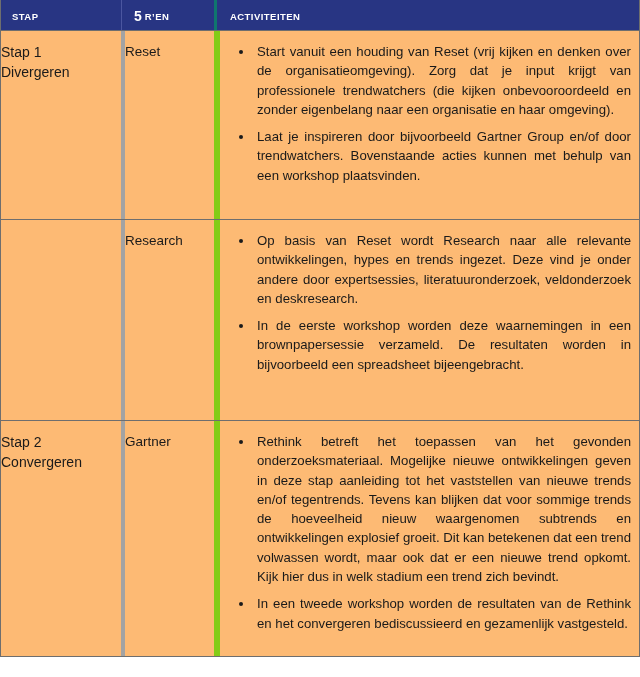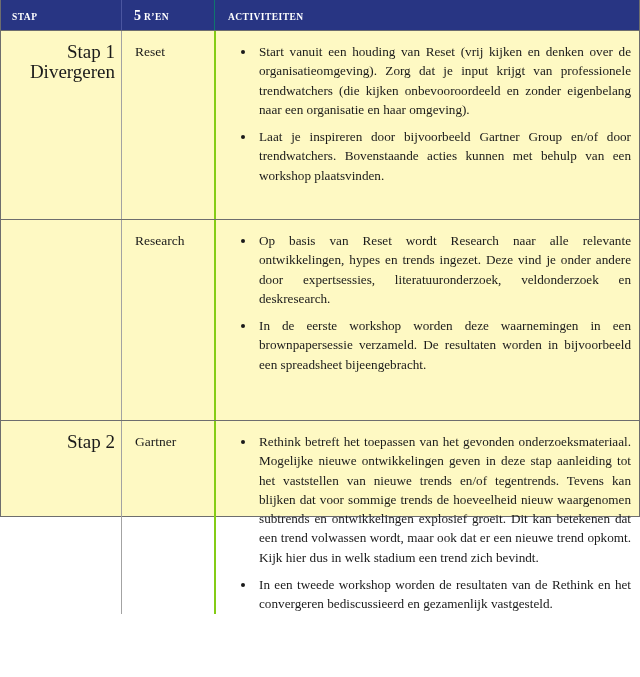--- a/index.html
+++ b/index.html
@@ -10,28 +10,27 @@
   body {
     width: 640px;
     height: 677px;
     font-family: "Liberation Sans", sans-serif;
     color: #1a1a1a;
     overflow: hidden;
   }
 
   .table-frame {
     width: 640px;
-    height: 517px;
+    height: 657px;
     box-sizing: border-box;
     border: 1px solid #6e6e6e;
     border-top: none;
-    background: #fef9c3;
+    background: #fdba74;
     display: flex;
     flex-direction: column;
-    font-family: Liberation Serif, serif;
   }
 
   
   .thead {
     display: flex;
     background: #283583;
     height: 30px;
     flex: 0 0 30px;
     align-items: center;
   }
@@ -41,21 +40,21 @@
     font-weight: bold;
     letter-spacing: 0.45px;
     box-sizing: border-box;
     height: 30px;
     display: flex;
     align-items: center;
     padding-top: 3px;
   }
   .th-stap   { width: 120px; padding-left: 11px; }
   .th-5ren   { width: 93px;  padding-left: 12px; border-left: 1px solid #4b56a0; }
-  .th-act    { flex: 1;      padding-left: 13px; border-left: 1px solid #0f766e; }
+  .th-act    { flex: 1;      padding-left: 13px; border-left: 3px solid #0f766e; }
 
   .big5 {
     font-size: 14px;
     font-weight: bold;
     letter-spacing: 0;
     margin-right: 3px;
     position: relative;
     top: -0.5px;
   }
 
@@ -71,38 +70,36 @@
   .trow.r2 { height: 201px; }
   .trow.r3 { flex: 1; }
 
   .td {
     box-sizing: border-box;
     padding-top: 11px;
   }
   .td-stap {
     width: 120px;
     padding-right: 6px;
-    font-size: 19px;
+    font-size: 14px;
     line-height: 20px;
     color: #1a1a1a;
-    text-align: right;
   }
   .td-5ren {
     width: 93px;
-    border-left: 1px solid #a3a3a3;
-    padding-left: 13px;
+    border-left: 4px solid #a3a3a3;
     padding-right: 5px;
     font-size: 13.5px;
     line-height: 20px;
     color: #1a1a1a;
   }
   .td-act {
     flex: 1;
-    border-left: 2px solid #84cc16;
-    padding-left: 6px;
+    border-left: 6px solid #84cc16;
+    padding-left: 0;
     padding-right: 6px;
   }
 
   .bullets {
     list-style: none;
     margin: 0;
     padding: 0;
   }
   .bullet {
     position: relative;
@@ -176,20 +173,21 @@
         <ul class="bullets">
           <li class="bullet">Op basis van Reset wordt Research naar alle relevante ontwikkelingen, hypes en trends ingezet. Deze vind je onder andere door expertsessies, literatuuronderzoek, veldonderzoek en deskresearch.</li>
           <li class="bullet">In de eerste workshop worden deze waarnemingen in een brownpapersessie verzameld. De resultaten worden in bijvoorbeeld een spreadsheet bijeengebracht.</li>
         </ul>
       </div>
     </div>
 
     <div class="trow r3">
       <div class="td td-stap">
         <div>Stap 2</div>
+        <div>Convergeren</div>
       </div>
       <div class="td td-5ren">
         <div>Gartner</div>
       </div>
       <div class="td td-act">
         <ul class="bullets">
           <li class="bullet">Rethink betreft het toepassen van het gevonden onderzoeksmateriaal. Mogelijke nieuwe ontwikkelingen geven in deze stap aanleiding tot het vaststellen van nieuwe trends en/of tegentrends. Tevens kan blijken dat voor sommige trends de hoeveelheid nieuw waargenomen subtrends en ontwikkelingen explosief groeit. Dit kan betekenen dat een trend volwassen wordt, maar ook dat er een nieuwe trend opkomt. Kijk hier dus in welk stadium een trend zich bevindt.</li>
           <li class="bullet">In een tweede workshop worden de resultaten van de Rethink en het convergeren bediscussieerd en gezamenlijk vastgesteld.</li>
         </ul>
       </div>

